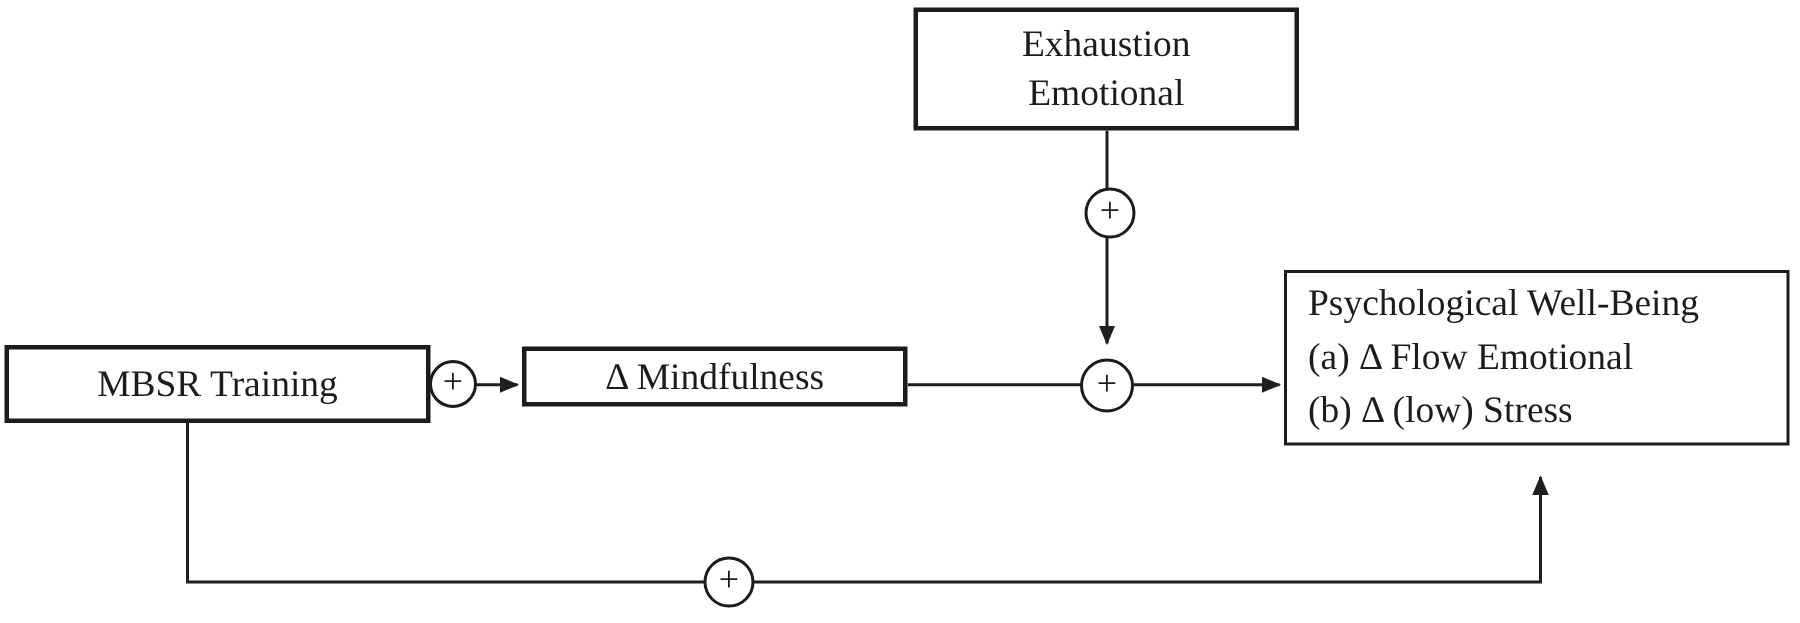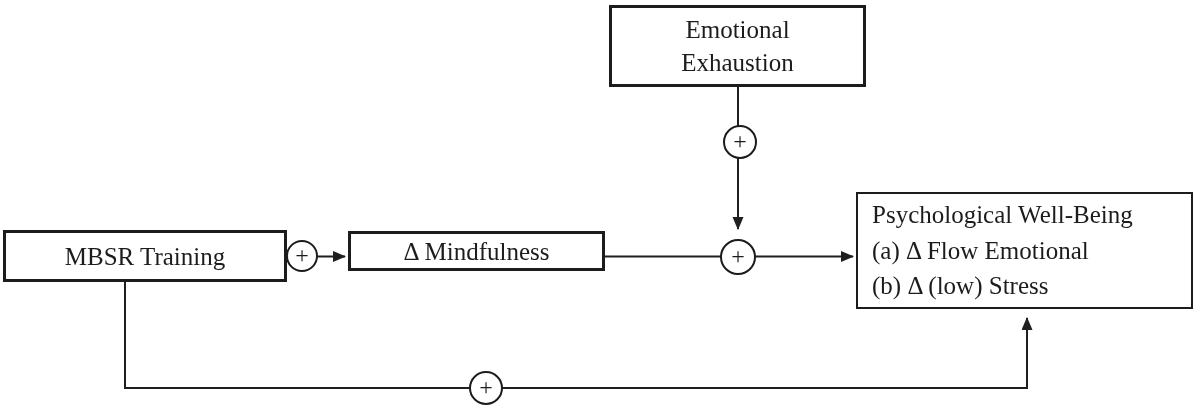--- a/index.html
+++ b/index.html
@@ -33,21 +33,21 @@
     justify-content: center;
     font-size: 25px;
     line-height: 1.32;
     color: #1c1c1c;
   }
   .node.centered { align-items: center; text-align: center; }
   .node.leftalign { align-items: flex-start; text-align: left; padding-left: 14px; padding-right: 6px; }
   #node-emotional-exhaustion { left: 609px; top: 5px;   width: 257px; height: 82px; }
   #node-mbsr                 { left: 3px;   top: 230px; width: 284px; height: 52px; }
   #node-mindfulness          { left: 348px; top: 231px; width: 257px; height: 40px; }
-  #node-wellbeing            { left: 856px; top: 192px; width: 337px; height: 117px; border-width: 2px; line-height: 1.42; }
+  #node-wellbeing            { left: 856px; top: 180px; width: 337px; height: 117px; border-width: 2px; line-height: 1.42; }
   .plus-badge {
     position: absolute;
     width: 34px;
     height: 34px;
     border: 2.5px solid #1c1c1c;
     border-radius: 50%;
     background: #ffffff;
     box-sizing: border-box;
     display: flex;
     align-items: center;
@@ -78,22 +78,22 @@
     <line class="line" x1="738" y1="87" x2="738" y2="229" marker-end="url(#arrow)"></line>
 
     <line class="line" x1="258" y1="256.5" x2="345" y2="256.5" marker-end="url(#arrow)"></line>
 
     <line class="line" x1="605" y1="256.5" x2="853" y2="256.5" marker-end="url(#arrow)"></line>
 
     <path class="line" d="M125,282 L125,388 L1027,388 L1027,318" marker-end="url(#arrow)"></path>
   </svg>
 
   <div class="node centered" id="node-emotional-exhaustion">
+    <span>Exhaustion</span>
     <span>Emotional</span>
-    <span>Exhaustion</span>
   </div>
 
   <div class="node centered" id="node-mbsr">
     <span>MBSR Training</span>
   </div>
 
   <div class="node centered" id="node-mindfulness">
     <span>Δ Mindfulness</span>
   </div>
 

